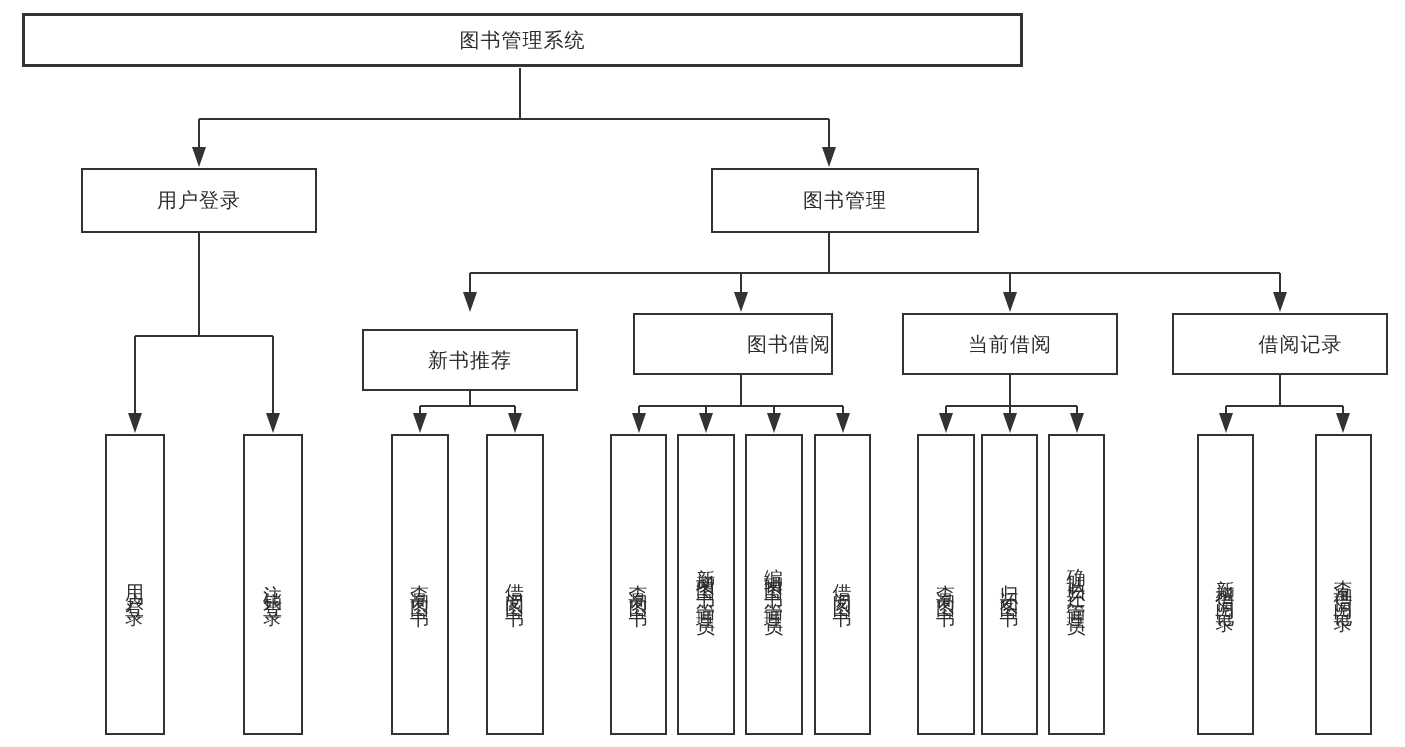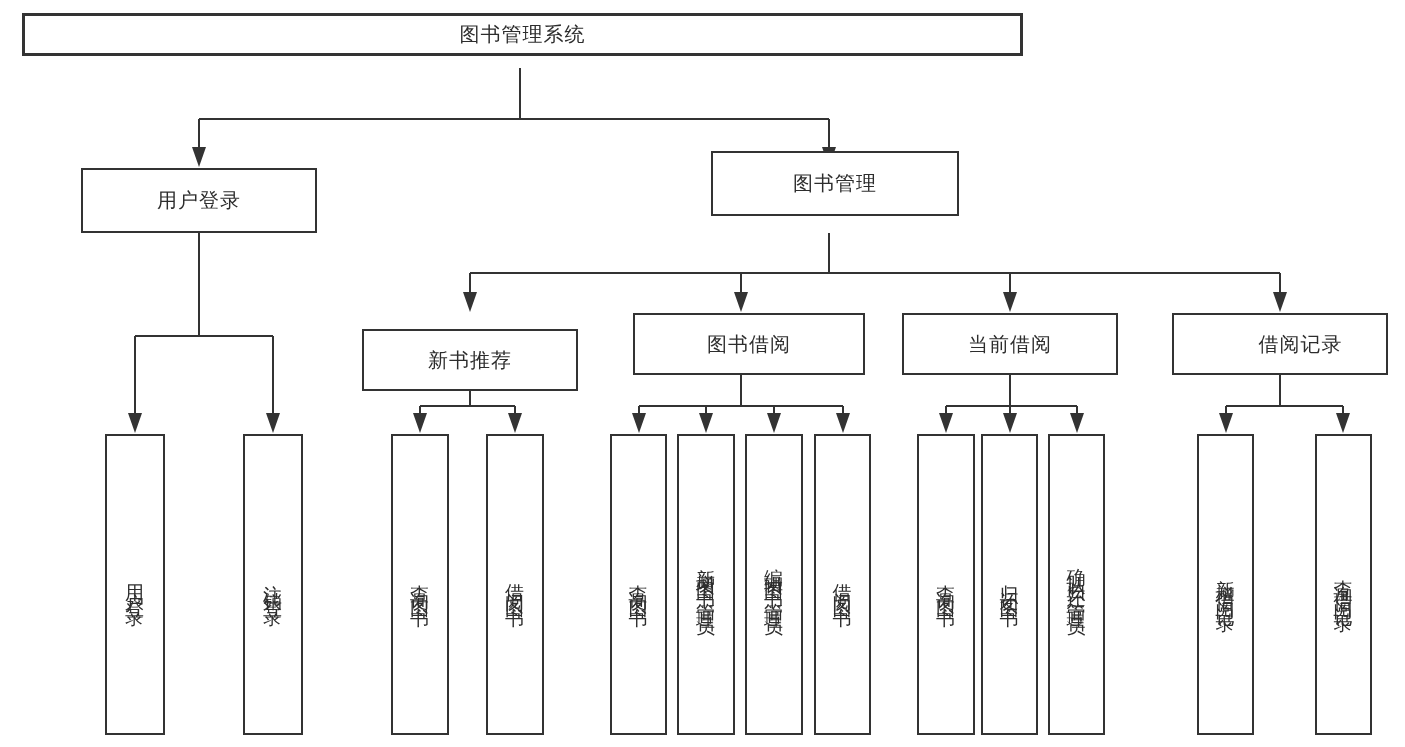--- a/index.html
+++ b/index.html
@@ -111,35 +111,35 @@
       <polygon points="767,413 781,413 774,433"></polygon>
       <polygon points="836,413 850,413 843,433"></polygon>
       <polygon points="939,413 953,413 946,433"></polygon>
       <polygon points="1003,413 1017,413 1010,433"></polygon>
       <polygon points="1070,413 1084,413 1077,433"></polygon>
       <polygon points="1219,413 1233,413 1226,433"></polygon>
       <polygon points="1336,413 1350,413 1343,433"></polygon>
     </g>
   </svg>
 
-  <div class="node h root" style="left:22px;top:13px;width:1001px;height:43px;font-family:Liberation Serif, serif;">
+  <div class="node h root" style="left:22px;top:13px;width:1001px;height:54px;font-family:Liberation Serif, serif;">
     <span>图书管理系统</span>
   </div>
 
   <div class="node h" style="left:81px;top:168px;width:236px;height:65px;">
     <span>用户登录</span>
   </div>
-  <div class="node h" style="left:711px;top:151px;width:248px;height:65px;">
+  <div class="node h" style="left:711px;top:168px;width:268px;height:65px;">
     <span>图书管理</span>
   </div>
 
   <div class="node h" style="left:362px;top:313px;width:216px;height:62px;margin-top:16px;">
     <span>新书推荐</span>
   </div>
-  <div class="node h" style="left:633px;top:313px;width:232px;height:62px;">
+  <div class="node h" style="left:633px;top:313px;width:200px;height:62px;justify-content:flex-end;">
     <span>图书借阅</span>
   </div>
   <div class="node h" style="left:902px;top:313px;width:216px;height:62px;">
     <span>当前借阅</span>
   </div>
   <div class="node h" style="left:1172px;top:313px;width:216px;height:62px;padding-left:41px;">
     <span>借阅记录</span>
   </div>
 
   <div class="node v" style="left:105px;top:434px;width:60px;height:301px;">

